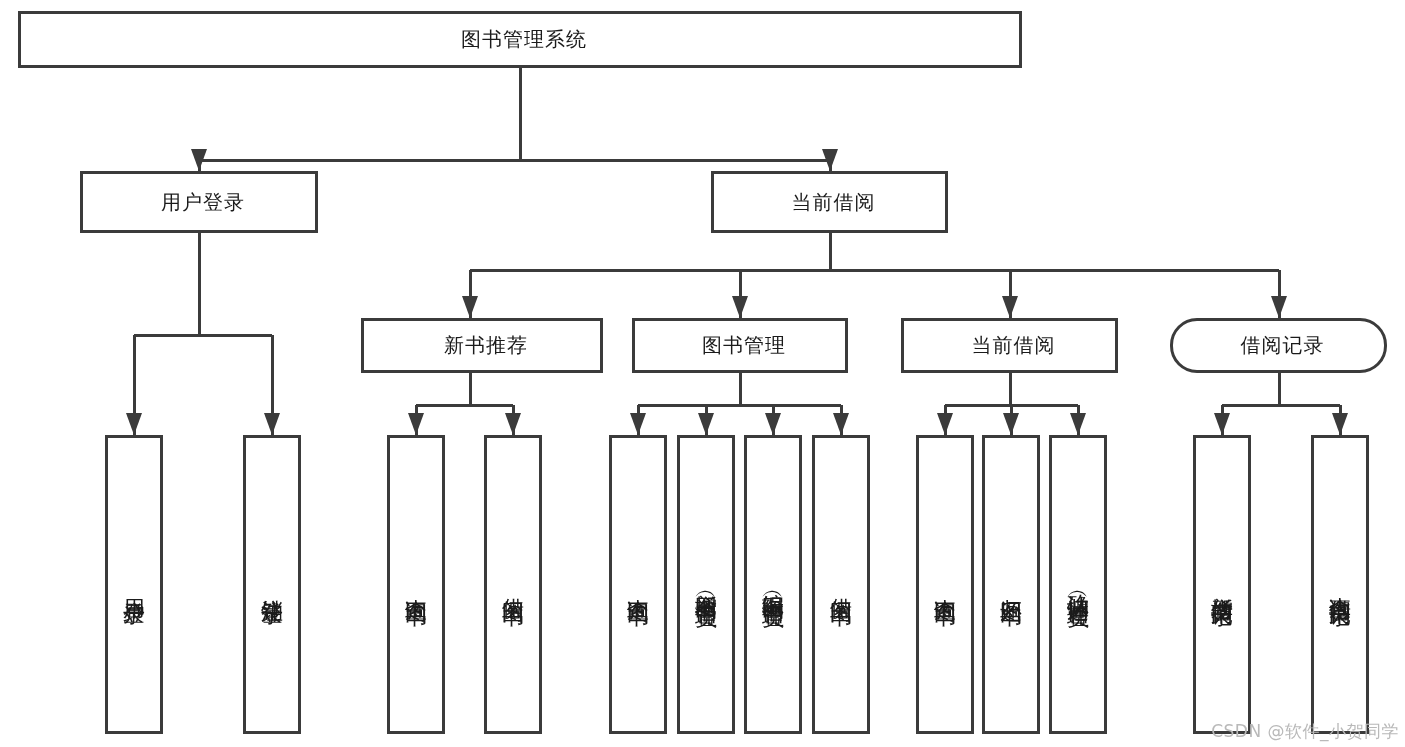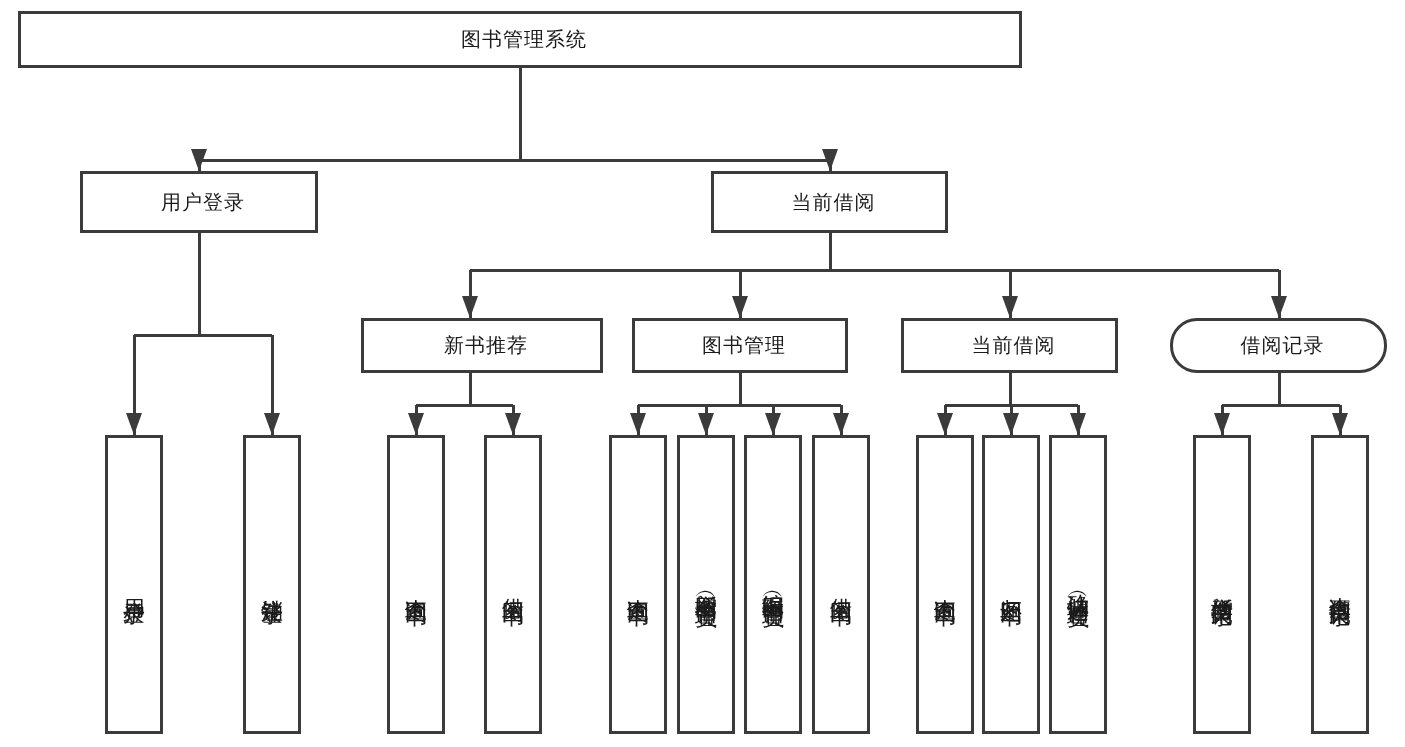--- a/index.html
+++ b/index.html
@@ -181,13 +181,14 @@
         <span class="label">确认归还（管理员）</span>
       </div>
       <div class="node vert" style="left: 1193px; top: 435px; width: 58px; height: 299px;">
         <span class="label">新增借阅记录</span>
       </div>
       <div class="node vert" style="left: 1311px; top: 435px; width: 58px; height: 299px;">
         <span class="label">查询借阅记录</span>
       </div>
     </div>
 
+  <div id="watermark">CSDN @软件_小贺同学</div>
 </div>
 
 </body></html>

